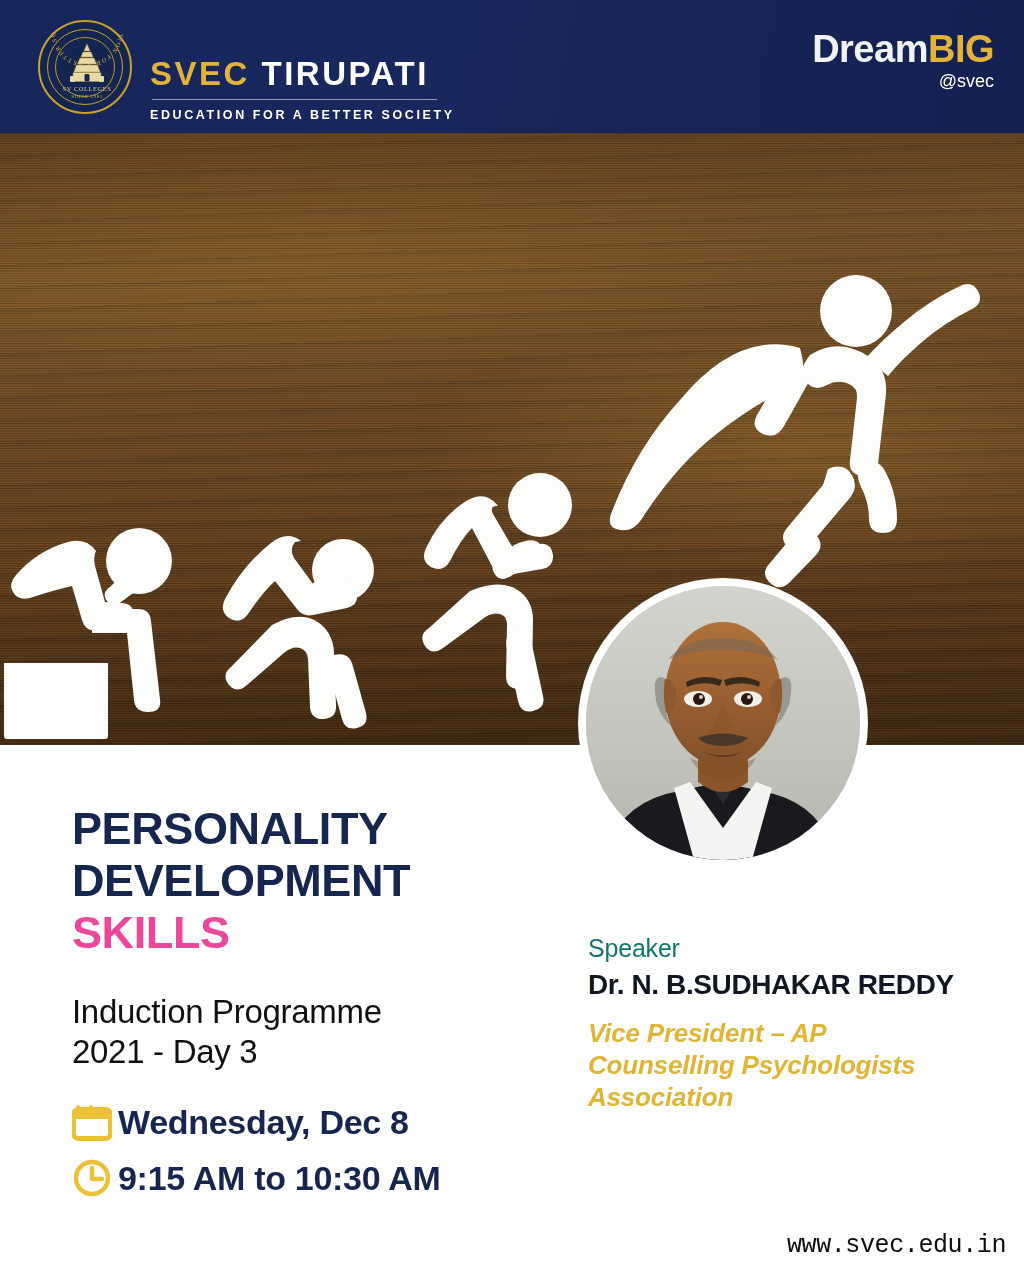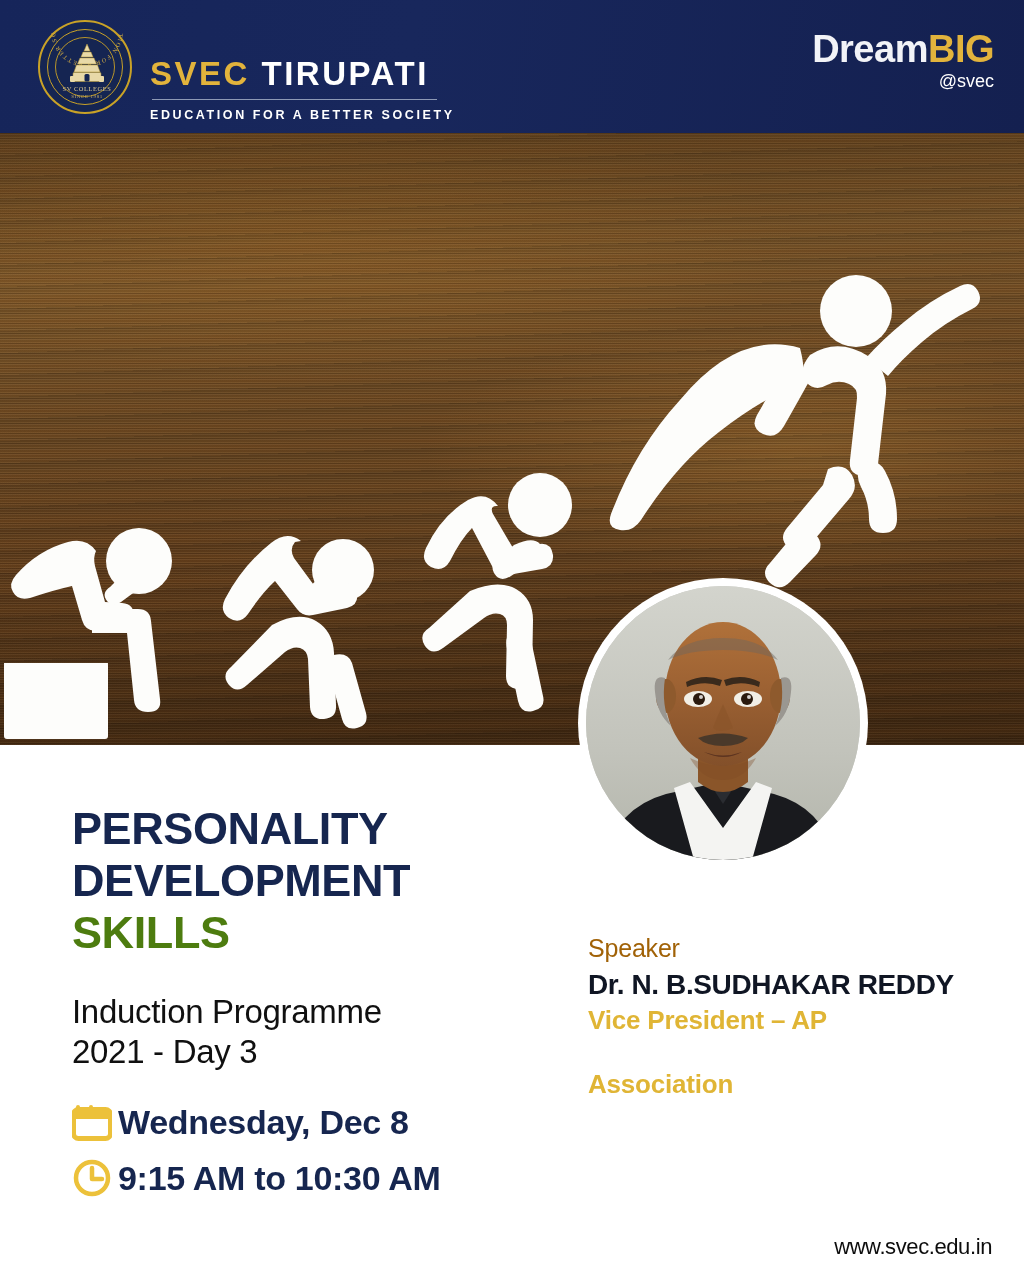--- a/index.html
+++ b/index.html
@@ -130,55 +130,55 @@
 
   
   .content { position:absolute; left:0; top:745px; width:1024px; height:535px; background:#fff; }
 
   .left-col { position:absolute; left:72px; top:58px; width:470px; }
   .title {
     color:#16264f;
     font-size:45px; font-weight:bold;
     line-height:1.16; letter-spacing:-0.4px;
   }
-  .title .skills { color:#4d7c0f; display:block; }
+  .title .skills { color:#ec4899; display:block; }
   .subtitle {
     margin-top:32px;
     color:#101010;
     font-size:33px; font-weight:normal;
     line-height:1.22; letter-spacing:-0.3px;
   }
 
   .meta { margin-top:30px; }
   .meta-row { display:flex; align-items:center; margin-bottom:16px; }
   .meta-icon { width:46px; flex:0 0 46px; display:flex; align-items:center; justify-content:flex-start; }
   .meta-text {
     color:#16264f; font-size:34px; font-weight:bold;
     letter-spacing:-0.3px; white-space:nowrap;
   }
 
   .right-col { position:absolute; left:588px; top:190px; width:420px; }
   .speaker-label {
-    color:#a16207; font-size:25px; font-weight:normal;
+    color:#0f766e; font-size:25px; font-weight:normal;
     line-height:1.1; letter-spacing:-0.2px;
   }
   .speaker-name {
     color:#101624; font-size:28px; font-weight:bold;
     line-height:1.2; margin-top:5px; letter-spacing:-0.4px;
     white-space:nowrap;
   }
   .speaker-role {
     color:#e0b535; font-size:26px; font-weight:bold;
-    line-height:1.22; margin-top:4px;
+    font-style:italic; line-height:1.22; margin-top:17px;
     letter-spacing:-0.2px;
   }
 
   .footer-url {
-    position:absolute; right:32px; bottom:20px;
-    color:#0d0d0d; font-size:22px; letter-spacing:-0.4px;
+    position:absolute; right:18px; bottom:20px;
+    color:#0d0d0d; font-size:25px; letter-spacing:-0.4px;font-family:Liberation Mono, monospace;
   }
 </style>
 </head>
 <body>
 
 <div class="poster">
 
   <div class="header">
 
     <div class="brand-block">
@@ -377,21 +377,21 @@
         </div>
 
       </div>
     </div>
 
     <div class="right-col">
       <div class="speaker-label">Speaker</div>
       <div class="speaker-name">Dr. N. B.SUDHAKAR REDDY</div>
       <div class="speaker-role">
         <span>Vice President – AP</span><br>
-        <br>
+        <span>Counselling Psychologists</span><br>
         <span>Association</span>
       </div>
     </div>
 
     <div class="footer-url">www.svec.edu.in</div>
   </div>
 
 </div>
 
 </body></html>

